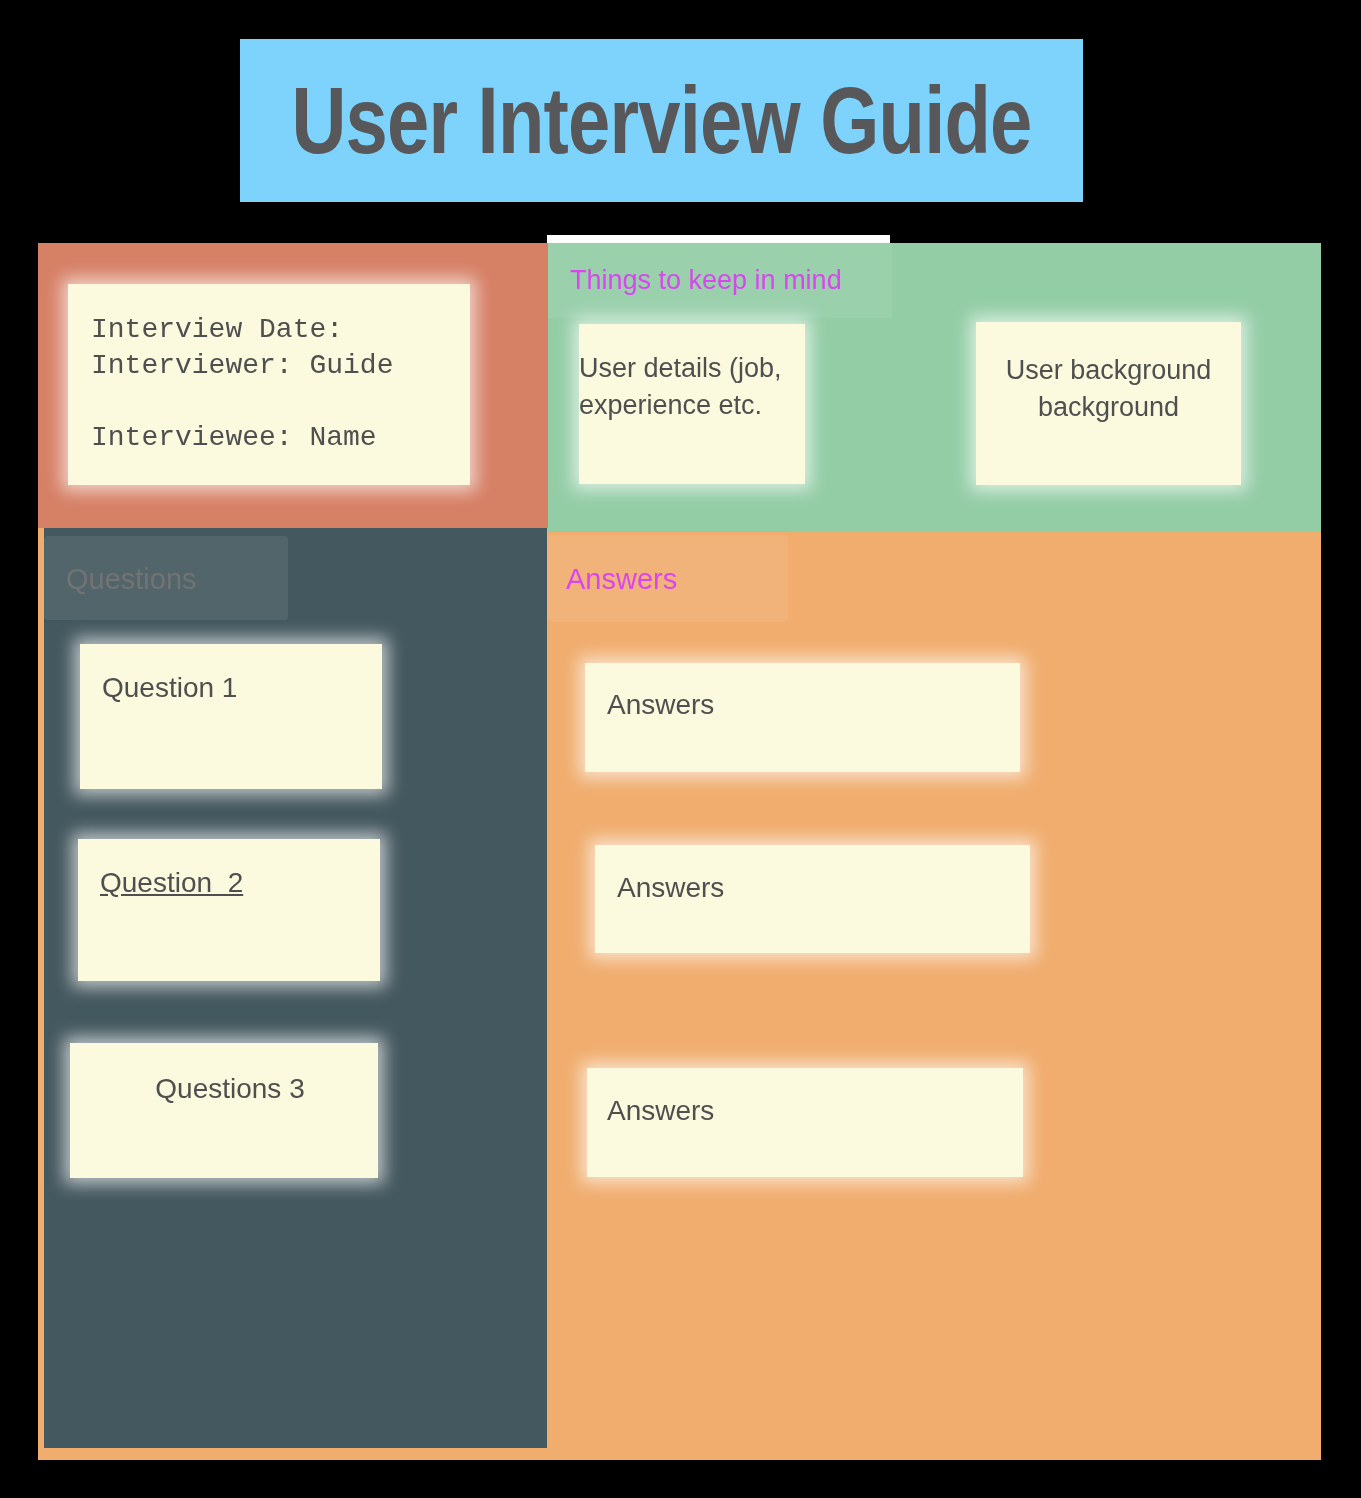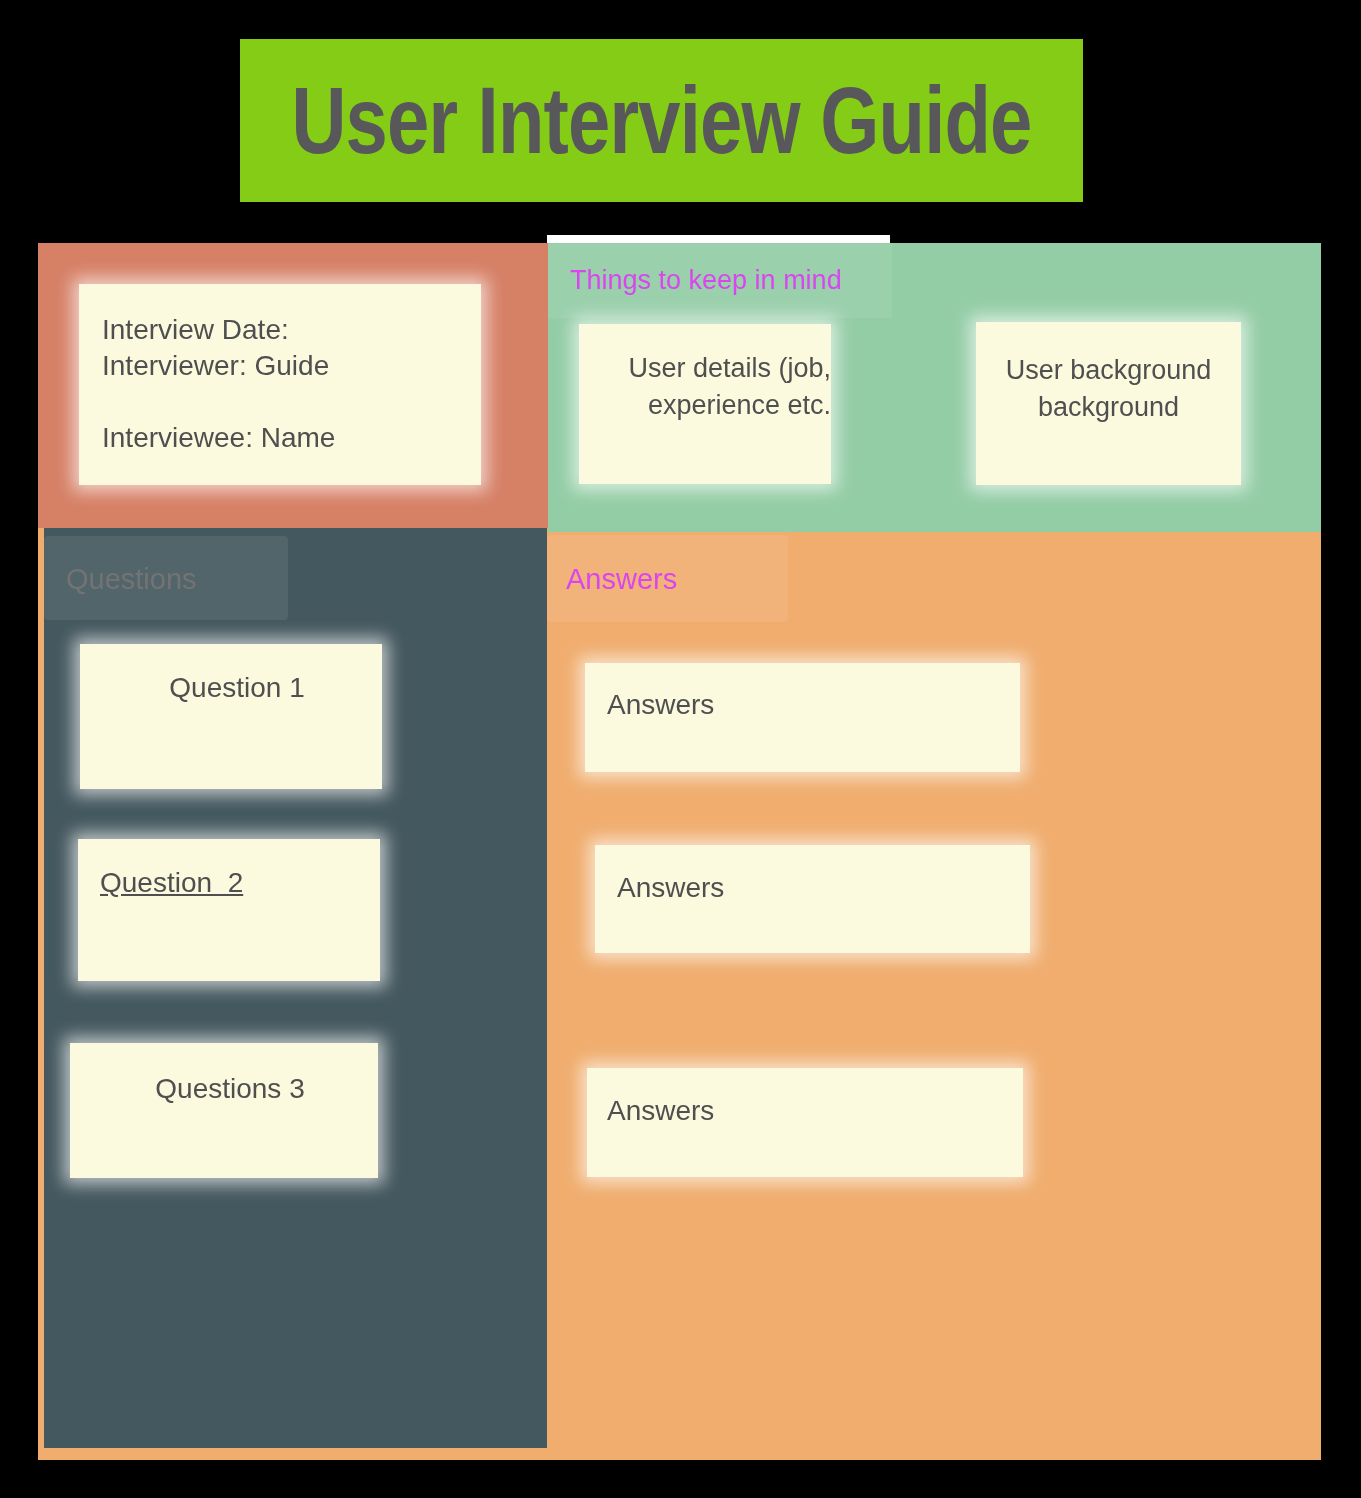--- a/index.html
+++ b/index.html
@@ -7,21 +7,21 @@
     position:relative;
     width:1361px;height:1498px;
     background:#000;
     font-family:"Liberation Sans", sans-serif;
     overflow:hidden;
   }
   .abs{position:absolute;}
   
   .title-card{
     left:240px;top:39px;width:843px;height:163px;
-    background:#84cc16;
+    background:#7dd3fc;
     display:flex;align-items:center;justify-content:center;
   }
   .title-text{
     font-size:95px;font-weight:700;color:#58585a;
     white-space:nowrap;letter-spacing:-1px;
     transform:scaleX(0.8);transform-origin:center;
   }
   
   .strip-white{left:547px;top:235px;width:343px;height:20px;background:#ffffff;}
   .panel-salmon{left:38px;top:243px;width:510px;height:285px;background:#d68066;}
@@ -42,26 +42,26 @@
   .hdr-answers{left:566px;top:561px;}
   
   .note{
     background:#fbfade;
     box-shadow:0 0 16px 6px rgba(255,255,255,0.65);
     color:#4f4f4f;
     font-size:28px;line-height:36px;
     box-sizing:border-box;
   }
   .note .line{min-height:36px;white-space:pre-wrap;}
-  .note-meta{left:79px;top:284px;width:402px;height:201px;padding:28px 18px 0 23px;}
-  .note-mind1{left:579px;top:324px;width:252px;height:160px;padding-top:26px;text-align:right;font-size:27px;line-height:37px;}
+  .note-meta{left:68px;top:284px;width:402px;height:201px;padding:28px 18px 0 23px;font-family:Liberation Mono, monospace;}
+  .note-mind1{left:579px;top:324px;width:226px;height:160px;padding-top:26px;text-align:left;font-size:27px;line-height:37px;}
   .note-mind1 .line{min-height:37px;}
   .note-mind2{left:976px;top:322px;width:265px;height:163px;padding-top:30px;text-align:center;font-size:27px;line-height:37px;}
   .note-mind2 .line{min-height:37px;}
-  .note-q1{left:80px;top:644px;width:302px;height:145px;padding:26px 10px 12px 22px;text-align:center;}
+  .note-q1{left:80px;top:644px;width:302px;height:145px;padding:26px 10px 12px 22px;}
   .note-q2{left:78px;top:839px;width:302px;height:142px;padding:26px 10px 0 22px;text-decoration:underline;}
   .note-q3{left:70px;top:1043px;width:308px;height:135px;padding:28px 10px 0 22px;text-align:center;}
   .note-a1{left:585px;top:663px;width:435px;height:109px;padding:24px 10px 0 22px;}
   .note-a2{left:595px;top:845px;width:435px;height:108px;padding:25px 10px 0 22px;}
   .note-a3{left:587px;top:1068px;width:436px;height:109px;padding:25px 10px 0 20px;}
 </style>
 </head>
 <body>
 
 <div class="board">

